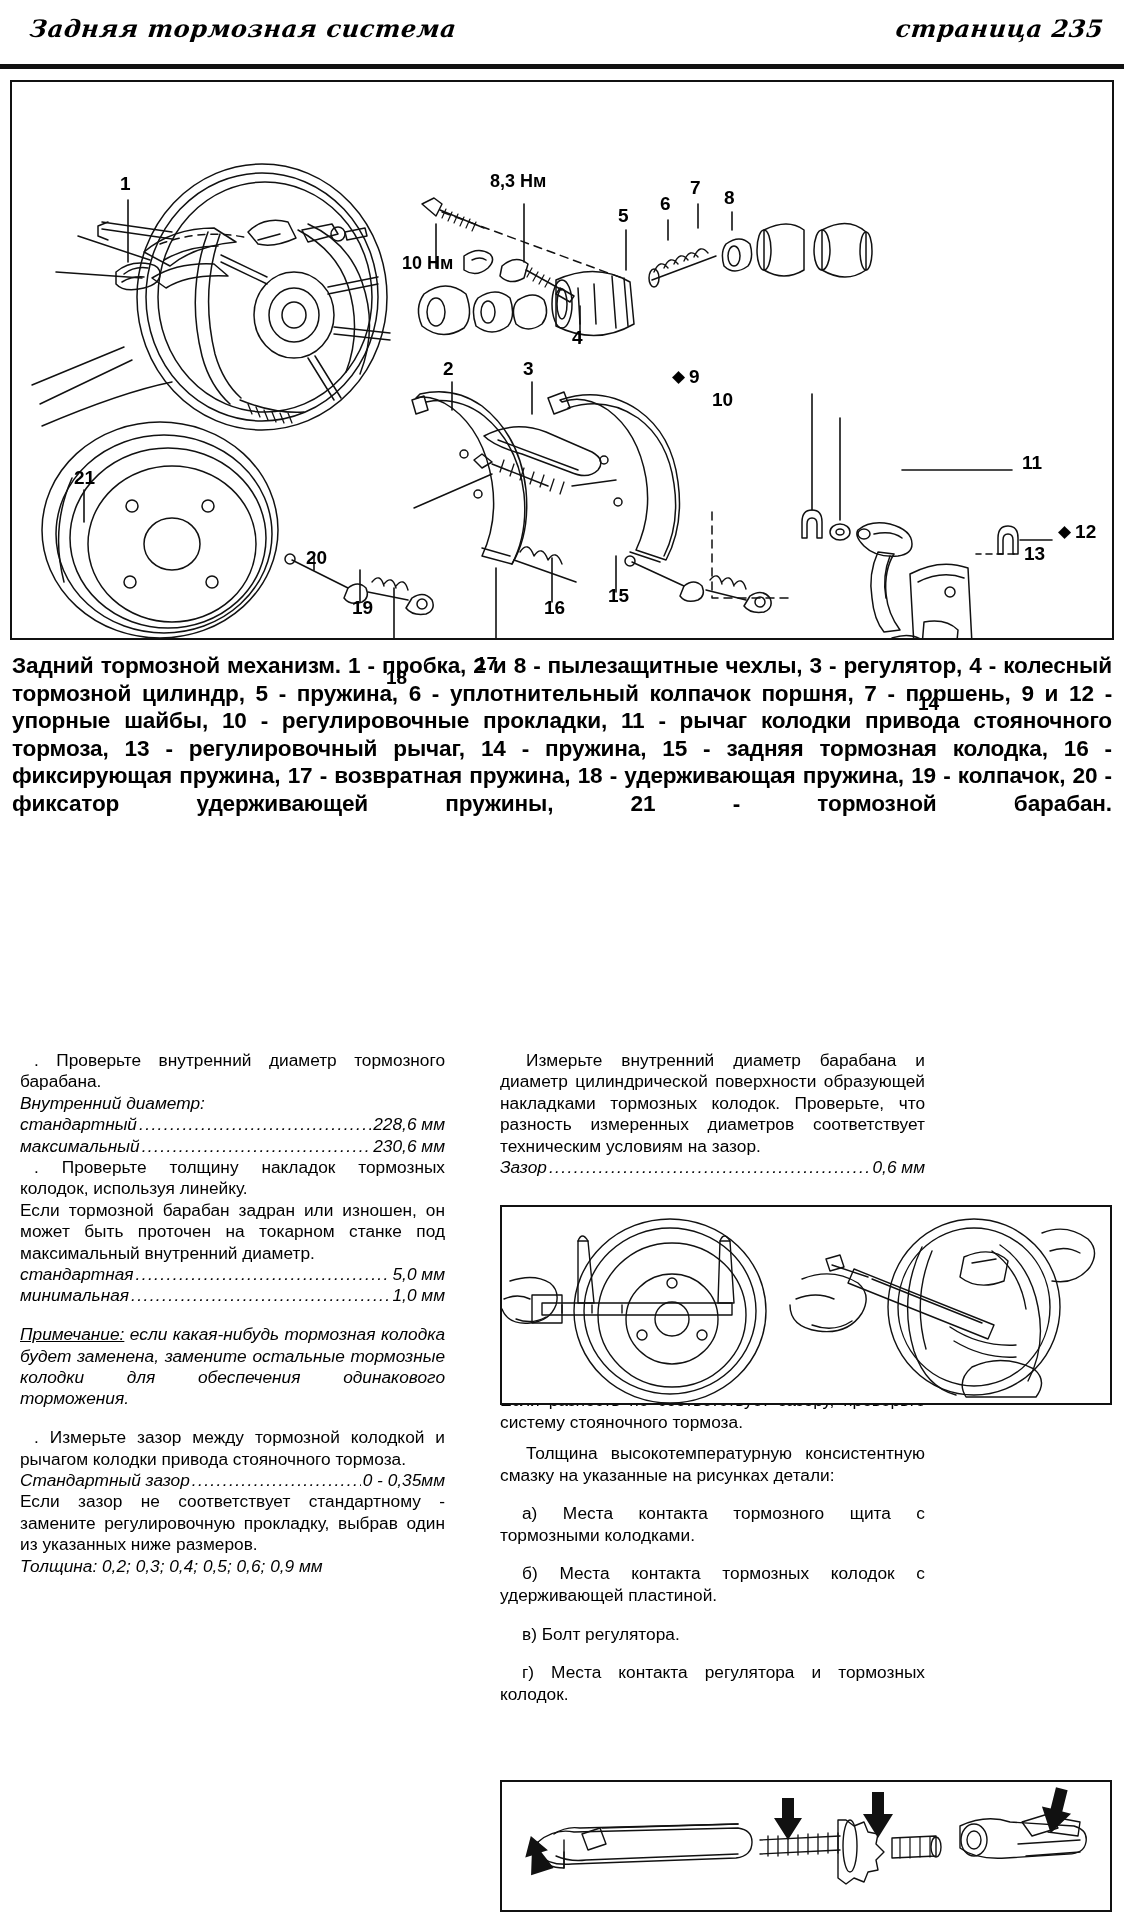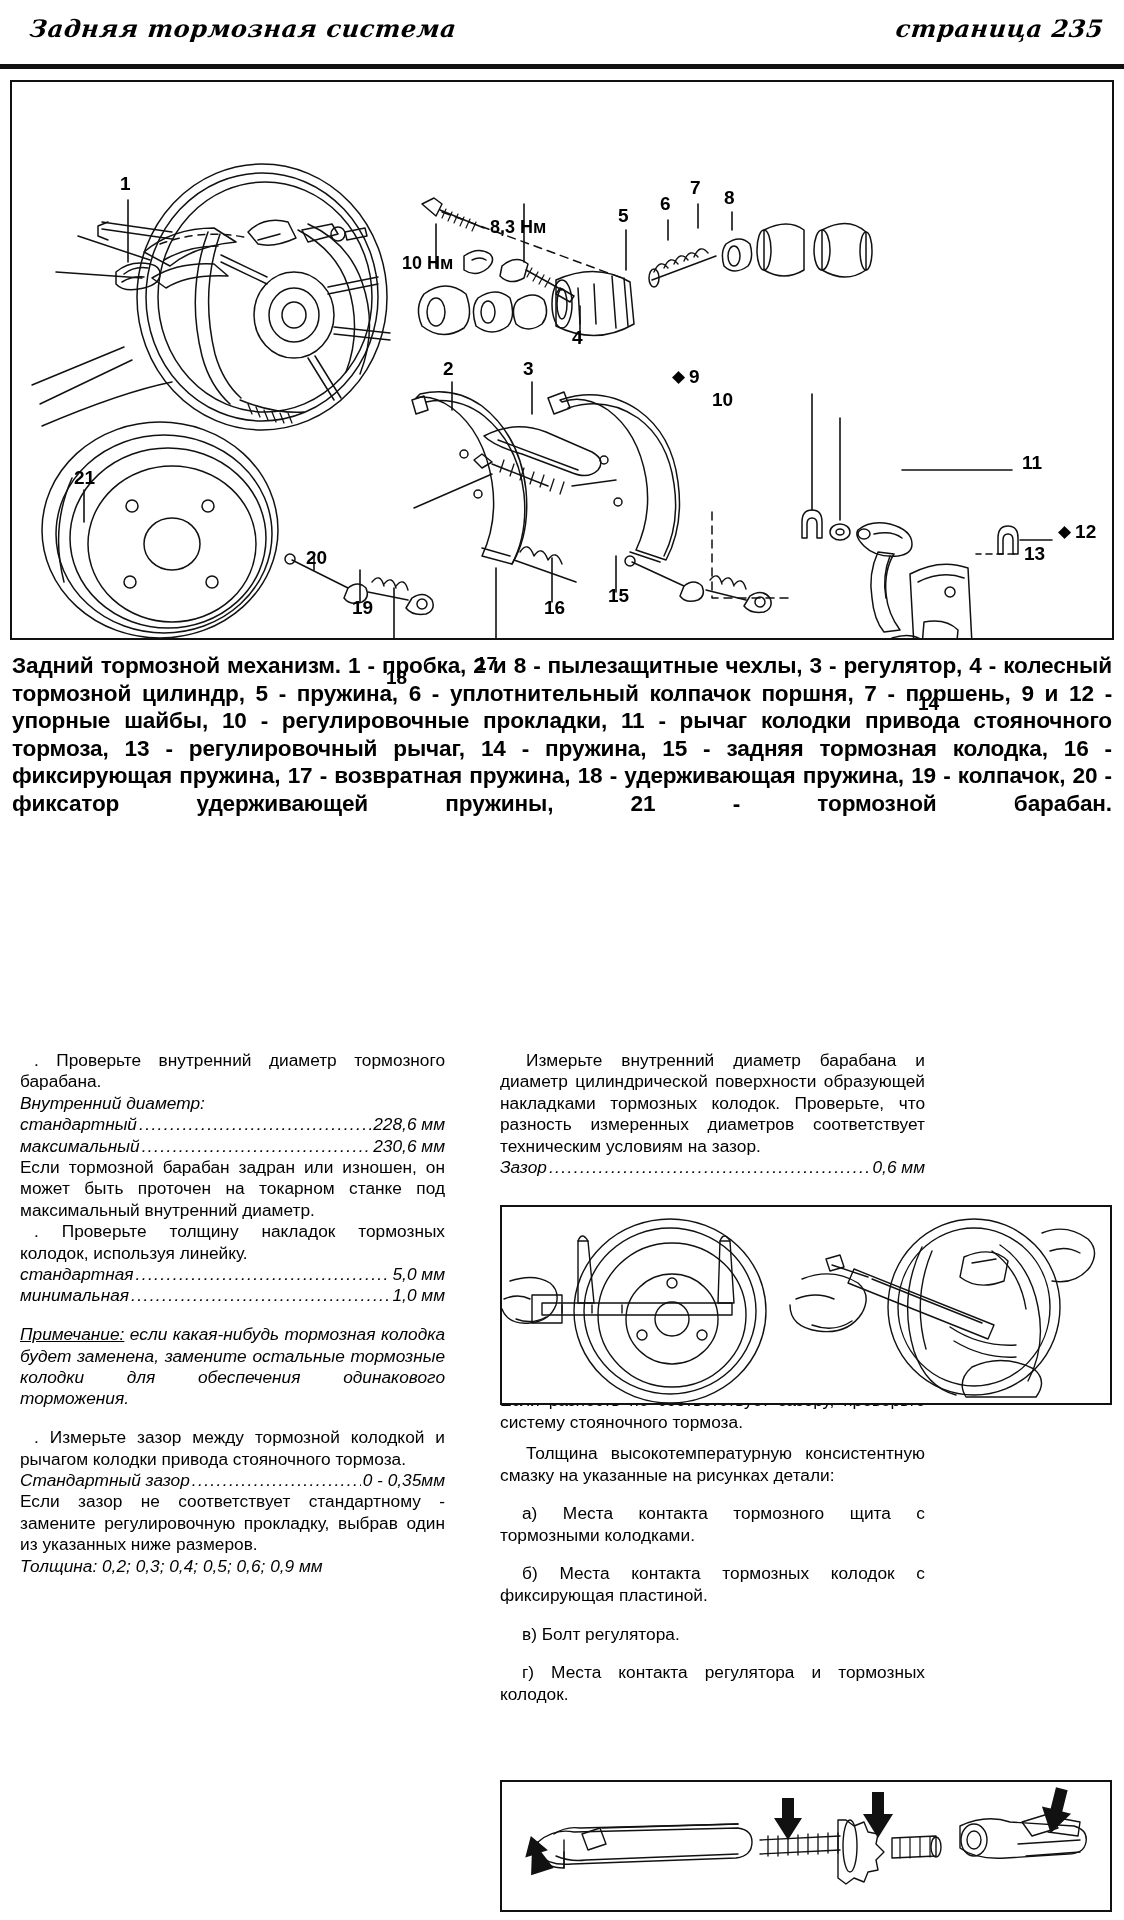--- a/index.html
+++ b/index.html
@@ -340,21 +340,21 @@
           <path d="M382 592 l0 -86"></path>
           <path d="M348 520 l0 -32"></path>
           <path d="M302 488 l0 -14"></path>
           <path d="M72 408 l0 32"></path>
           <path d="M424 142 l0 44"></path>
           <path d="M512 122 l0 58"></path>
         </g>
       </svg>
     </div>
 
-    <div class="torq" style="left:478px;top:90px;margin-top:46px;">8,3 Нм</div>
+    <div class="torq" style="left:478px;top:90px;">8,3 Нм</div>
     <div class="torq" style="left:390px;top:172px;">10 Нм</div>
 
     <div class="cal" style="left:108px;top:92px;">1</div>
     <div class="cal" style="left:431px;top:277px;">2</div>
     <div class="cal" style="left:511px;top:277px;">3</div>
     <div class="cal" style="left:560px;top:246px;">4</div>
     <div class="cal" style="left:606px;top:124px;">5</div>
     <div class="cal" style="left:648px;top:112px;">6</div>
     <div class="cal" style="left:678px;top:96px;">7</div>
     <div class="cal" style="left:712px;top:106px;">8</div>
@@ -391,23 +391,23 @@
       <span class="ldr">..........................................................</span>
       <span class="vl">228,6 мм</span>
     </div>
 
     <div class="spec">
       <span class="nm">максимальный</span>
       <span class="ldr">..........................................................</span>
       <span class="vl">230,6 мм</span>
     </div>
 
+    <p class="p dot">Проверьте толщину накладок тормозных колодок, используя линейку.</p>
+
     <p class="p">Если тормозной барабан задран или изношен, он может быть проточен на токарном станке под максимальный внутренний диаметр.</p>
-
-    <p class="p dot">Проверьте толщину накладок тормозных колодок, используя линейку.</p>
 
 
     <div class="spec">
       <span class="nm">стандартная</span>
       <span class="ldr">..........................................................</span>
       <span class="vl">5,0 мм</span>
     </div>
 
     <div class="spec">
       <span class="nm">минимальная</span>
@@ -442,21 +442,21 @@
 
     <div style="height:212px;"></div>
 
     <p class="p">Если разность не соответствует зазору, проверьте систему стояночного тормоза.</p>
 
     <div class="sp10"></div>
 
     <p class="p ind">Толщина высокотемпературную консистентную смазку на указанные на рисунках детали:</p>
 
     <p class="lst">а) Места контакта тормозного щита с тормозными колодками.</p>
-    <p class="lst">б) Места контакта тормозных колодок с фиксирующая пластиной.</p>
+    <p class="lst">б) Места контакта тормозных колодок с удерживающей пластиной.</p>
     <p class="lst">в) Болт регулятора.</p>
     <p class="lst">г) Места контакта регулятора и тормозных колодок.</p>
   </div>
 
   <div class="photo ph1">
     <svg viewBox="0 0 608 196" xmlns="http://www.w3.org/2000/svg" fill="none" stroke="#111" stroke-width="1.4" stroke-linecap="round" stroke-linejoin="round">
 
       <g>
         <ellipse cx="168" cy="104" rx="96" ry="92"></ellipse>
         <ellipse cx="168" cy="104" rx="86" ry="83"></ellipse>

